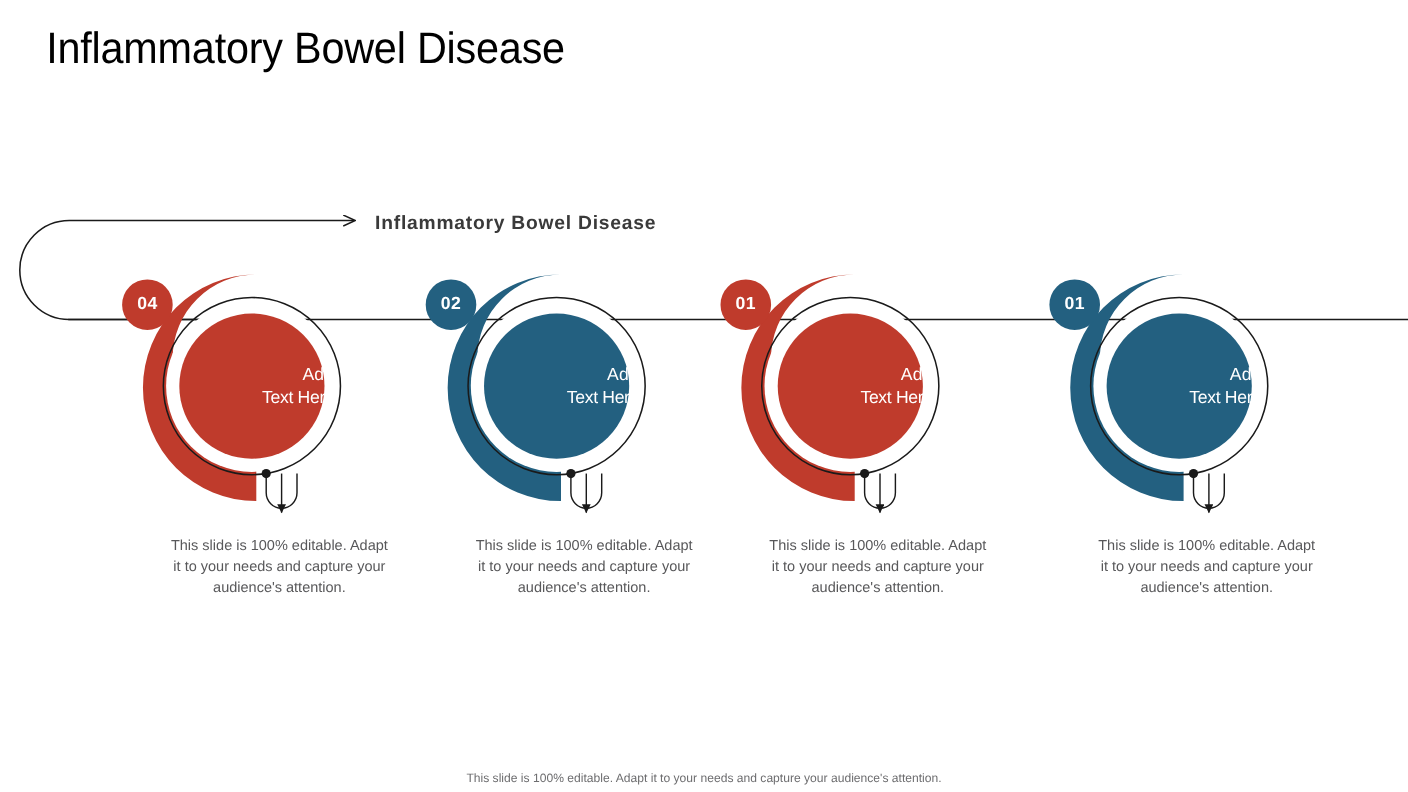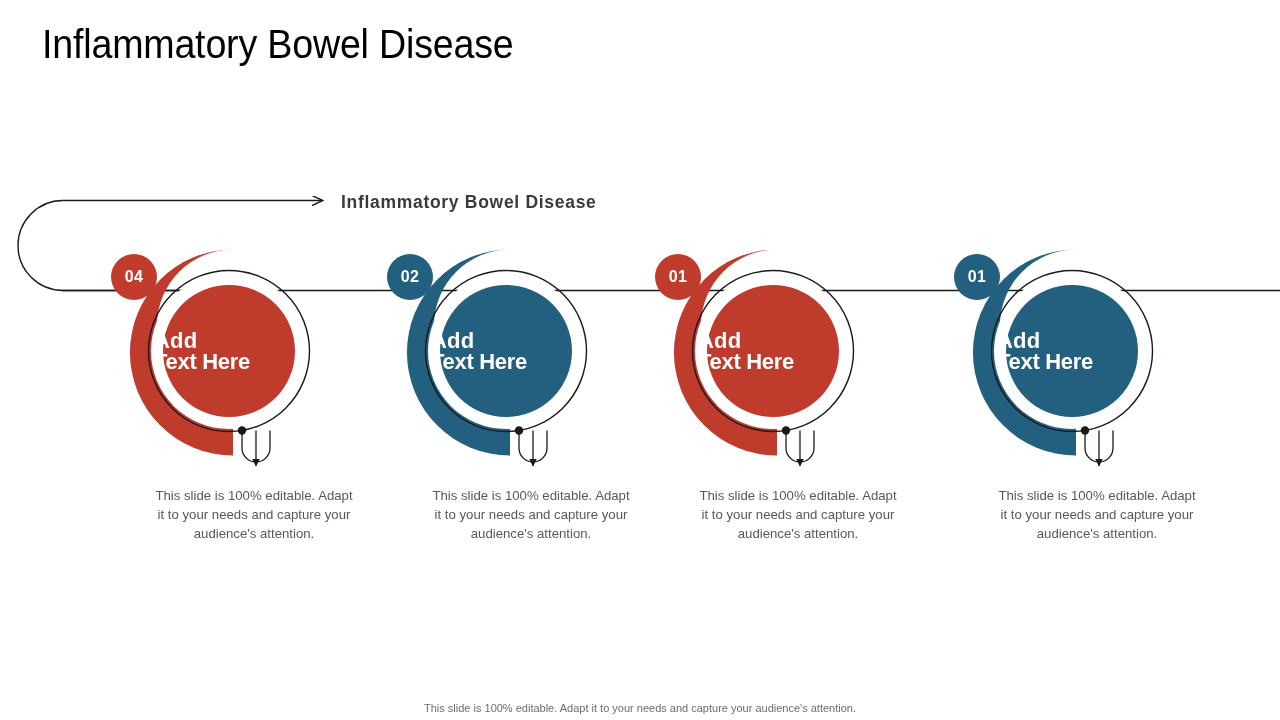--- a/index.html
+++ b/index.html
@@ -56,24 +56,24 @@
     font-weight: bold;
     color: #3a3a3a;
     letter-spacing: 0.7px;
     white-space: nowrap;
   }
 
   
   .node-label {
     position: absolute;
     width: 150px;
-    text-align: left;
+    text-align: right;
     color: #ffffff;
-    font-weight: bold;
-    font-size: 22px;
+    font-weight: normal;
+    font-size: 16px;
     line-height: 21px;
     letter-spacing: 0.2px;
   }
   .node-label .l2 { letter-spacing: -0.3px; }
 
   .badge-label {
     position: absolute;
     width: 46px;
     text-align: center;
     color: #ffffff;

